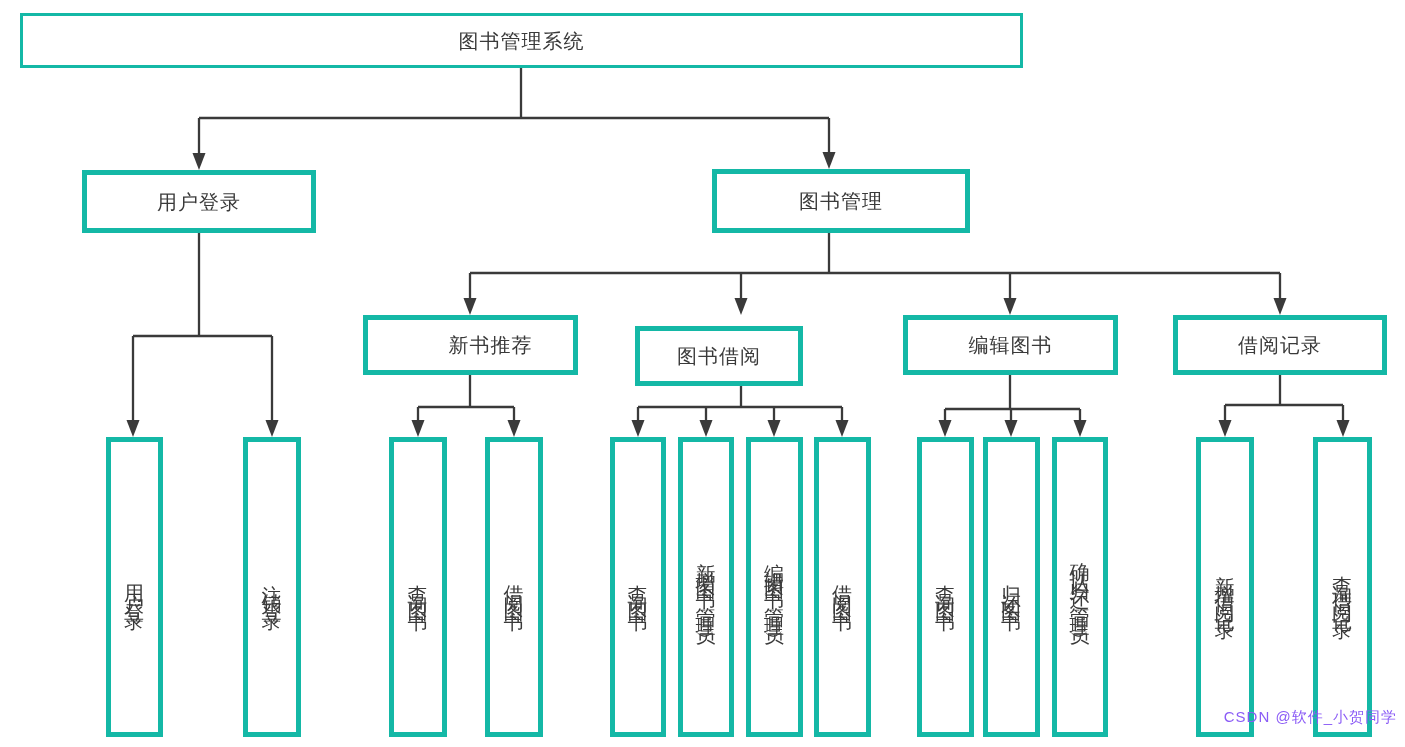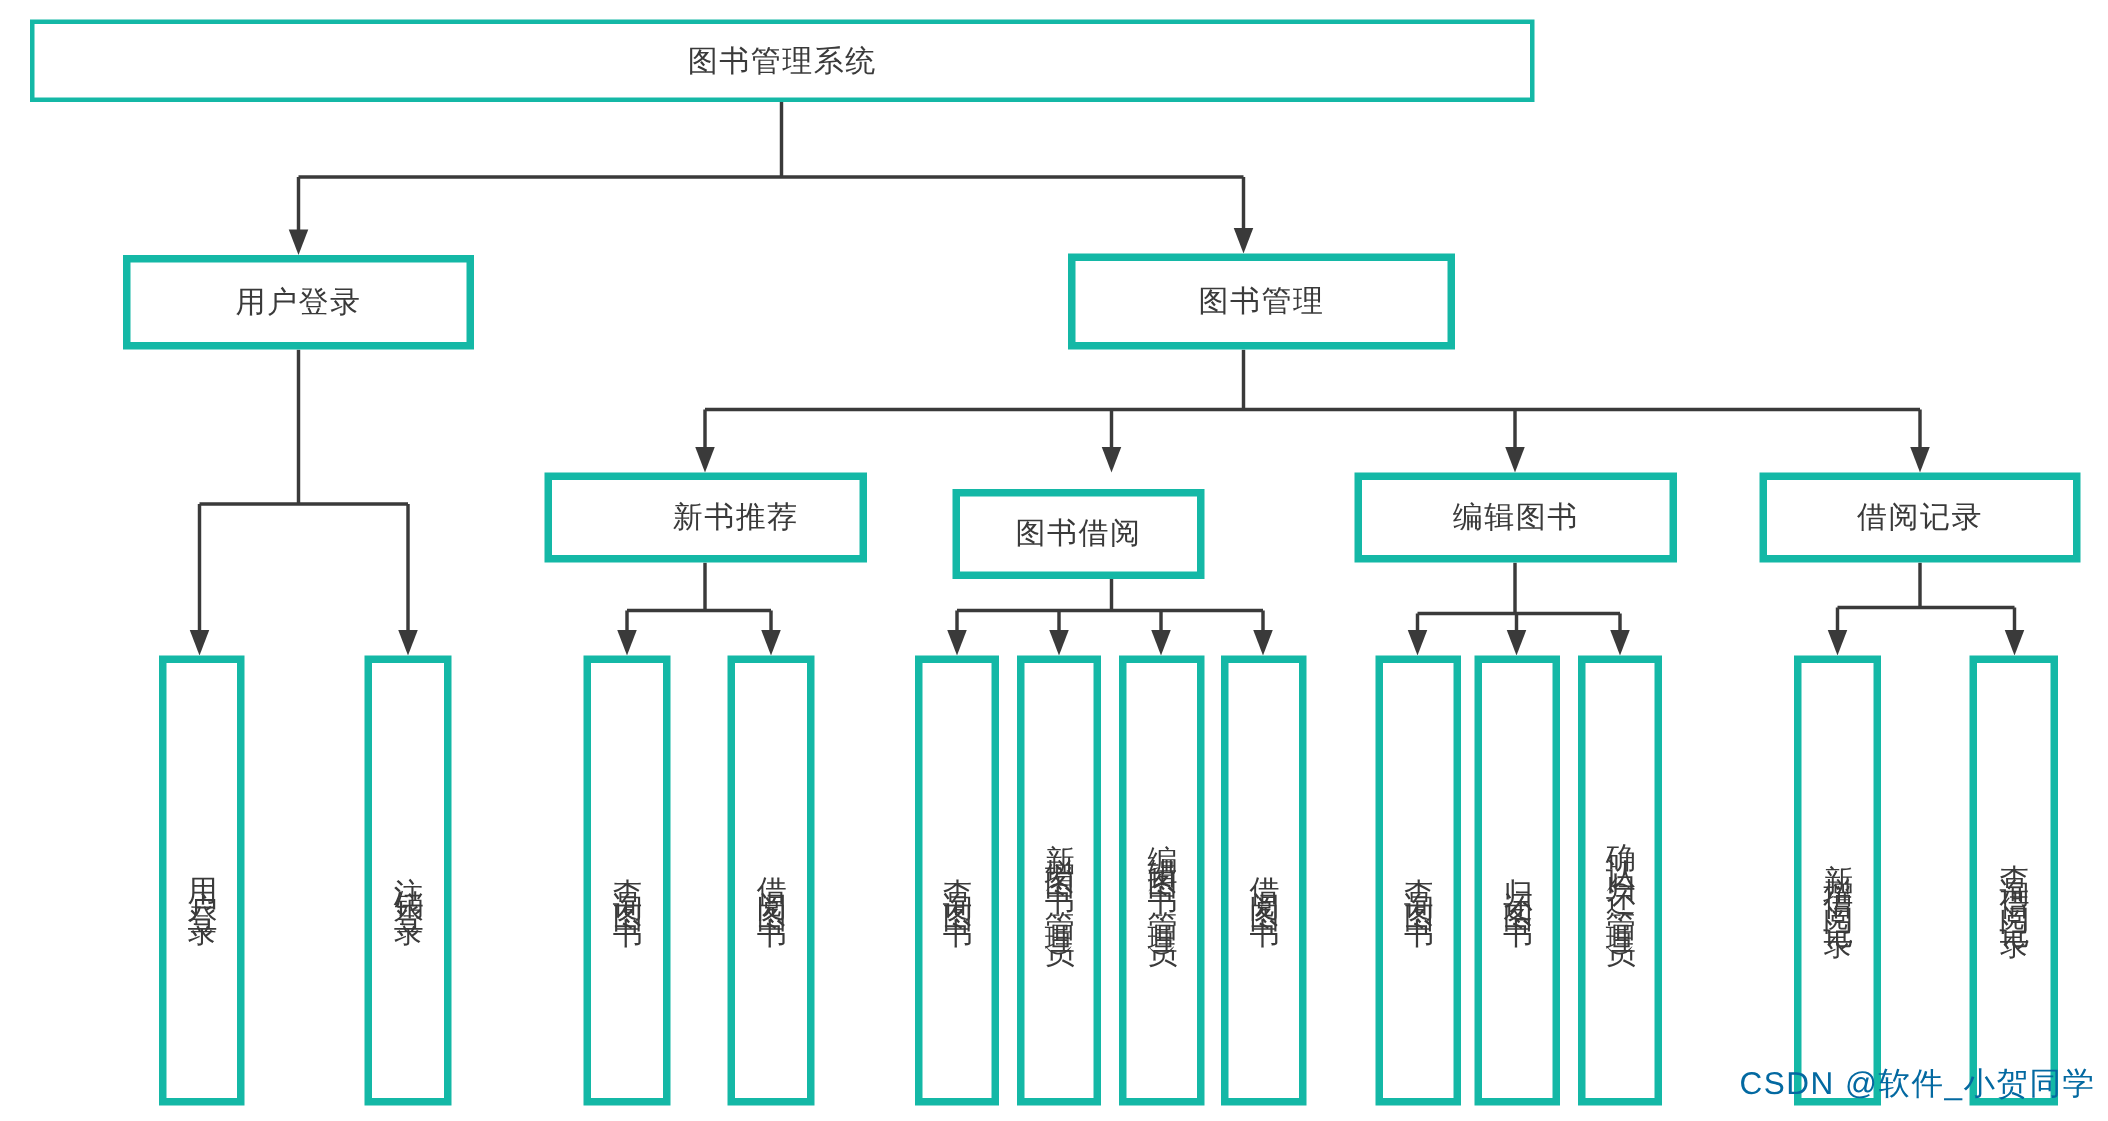--- a/index.html
+++ b/index.html
@@ -42,22 +42,22 @@
   .node.v .lbl {
     writing-mode: vertical-rl;
     text-orientation: mixed;
     letter-spacing: 9px;
     white-space: nowrap;
   }
   #watermark {
     position: absolute;
     top: 708px;
     right: 8px;
-    font-size: 21px;
-    color: #0369a1;
+    font-size: 15px;
+    color: #8b5cf6;
     letter-spacing: 1px;
     z-index: 5;
     white-space: nowrap;
   }
 </style>
 </head>
 <body>
 
 <div id="canvas">
   <svg id="edges" xmlns="http://www.w3.org/2000/svg">

